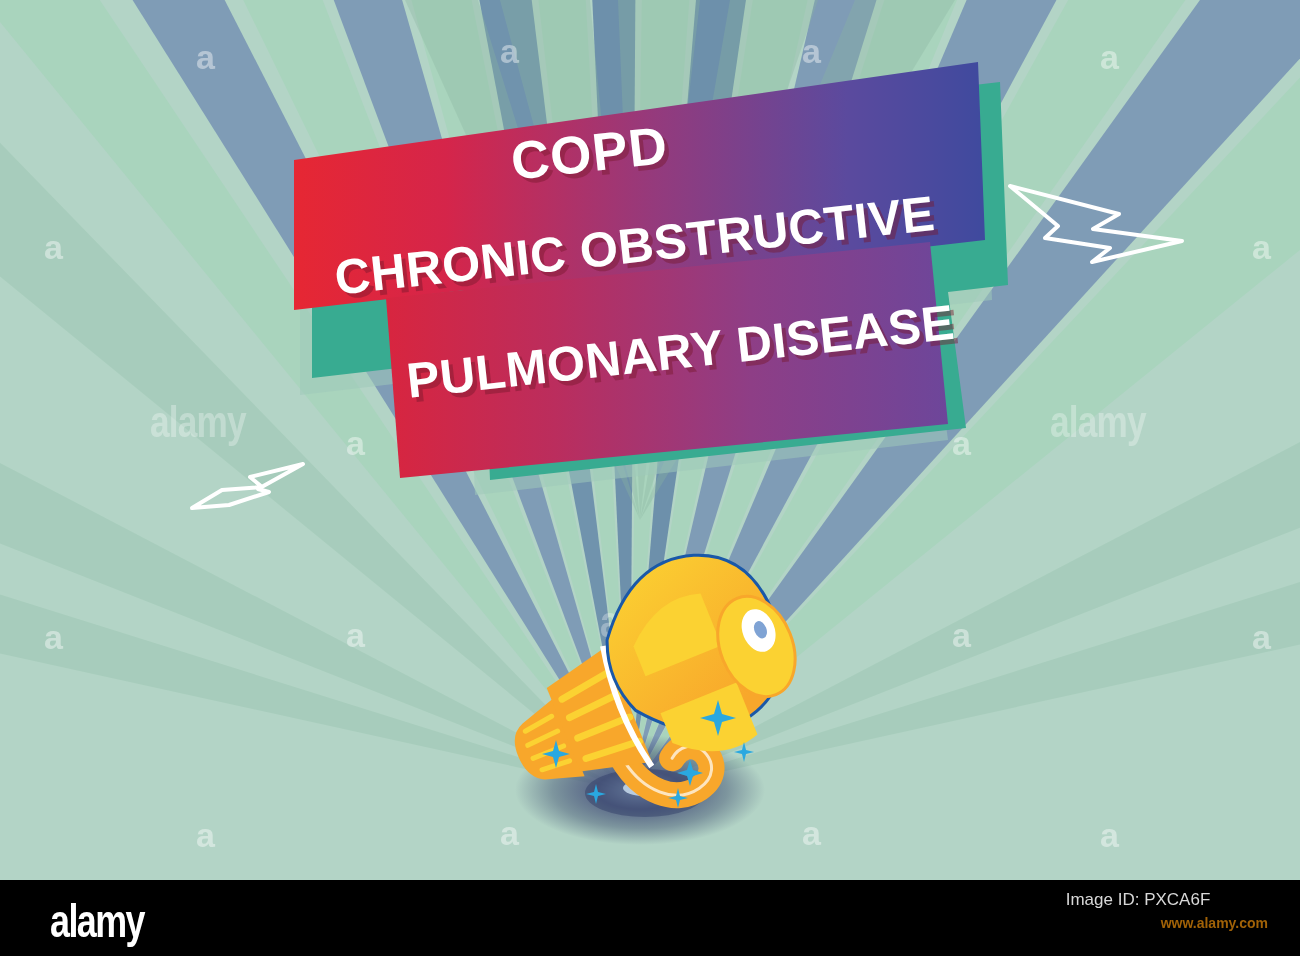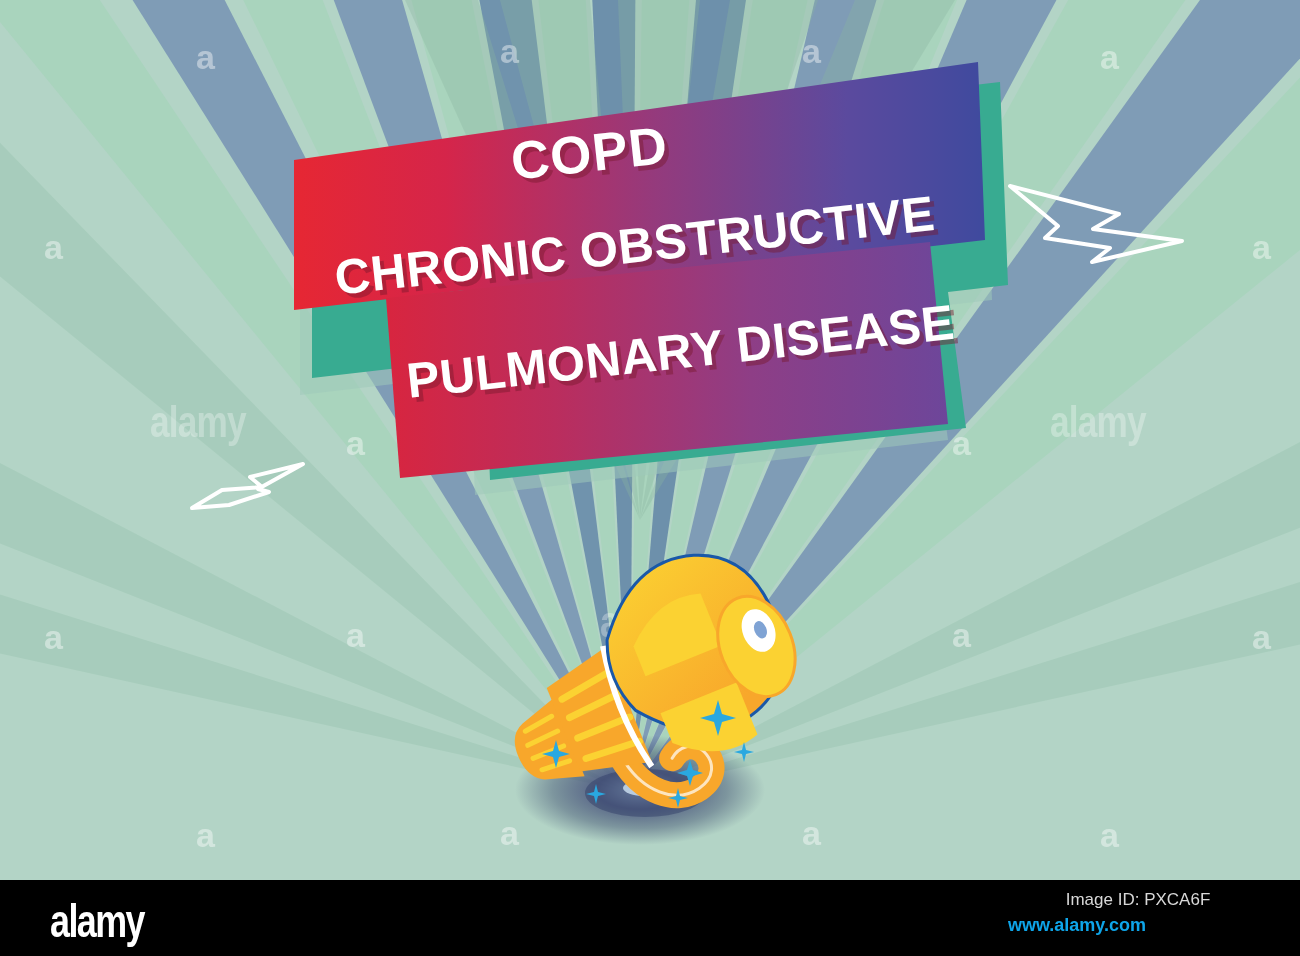--- a/index.html
+++ b/index.html
@@ -117,24 +117,24 @@
     width: 260px;
     text-align: center;
     font-size: 17px;
     color: #d8d8d8;
     font-family: "Liberation Sans", sans-serif;
   }
   #footer-url {
     position: absolute;
     right: 32px; top: 35px;
     width: 260px;
-    text-align: left;
-    font-size: 18px;
+    text-align: right;
+    font-size: 14px;
     font-weight: bold;
-    color: #0ea5e9;
+    color: #a16207;
     font-family: "Liberation Sans", sans-serif;
   }
 </style>
 </head>
 <body>
 
 <div id="stage">
 
   <div id="art">
 

